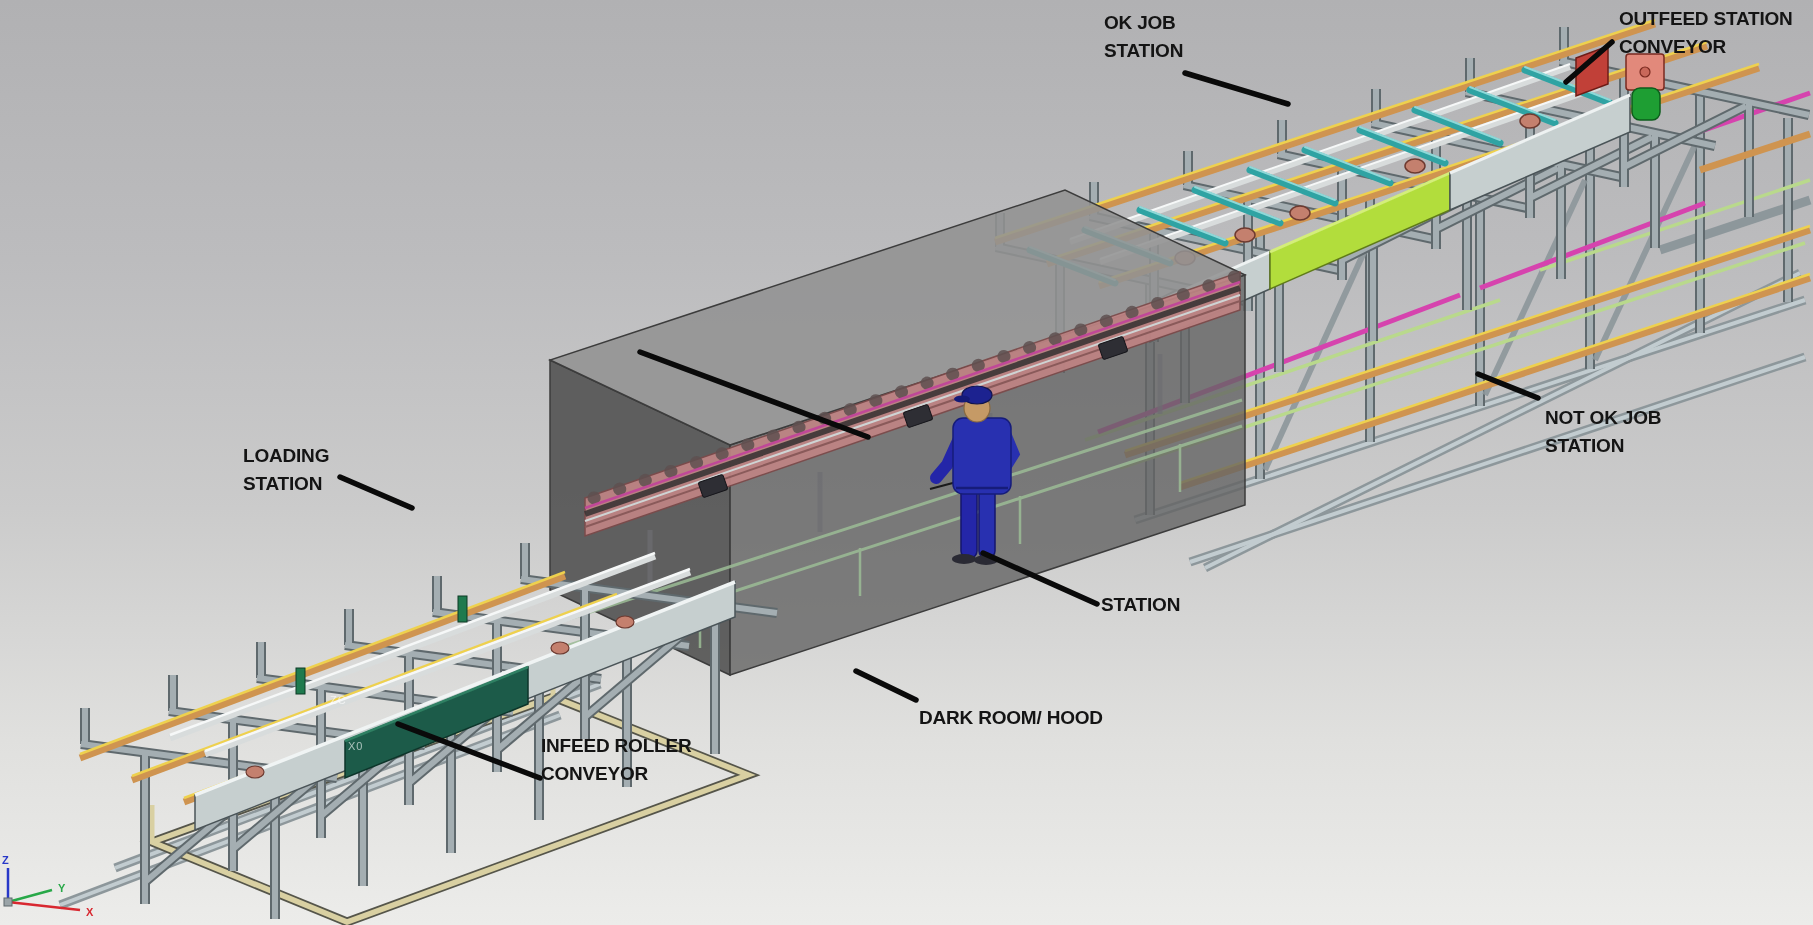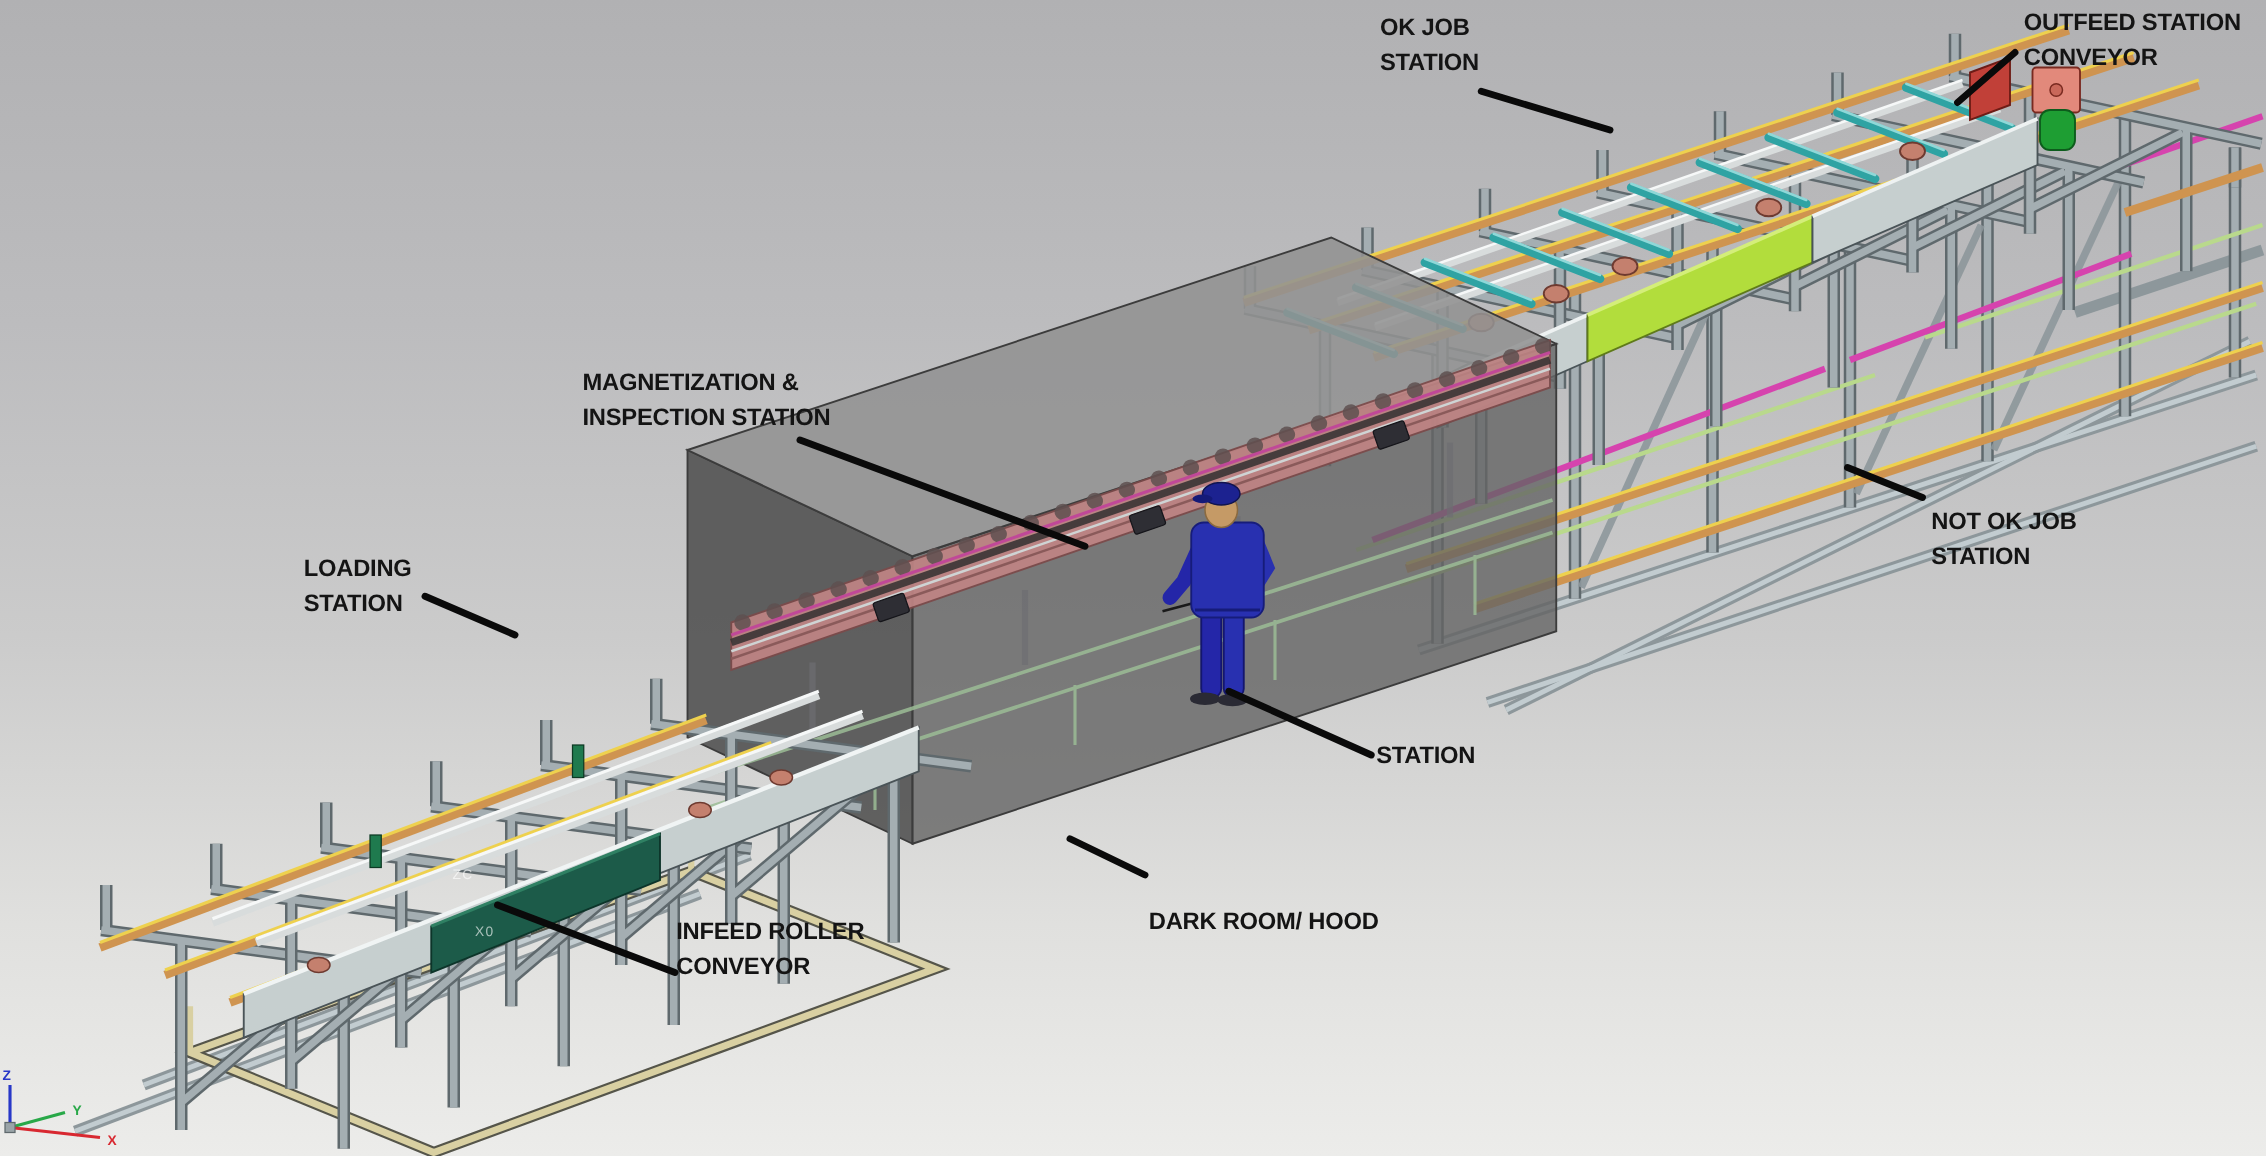--- a/index.html
+++ b/index.html
@@ -8,21 +8,21 @@
     background:linear-gradient(180deg,#b1b1b3 0%,#bcbcbe 28%,#cbcbcb 55%,#e0e0de 80%,#ececea 100%);
     font-family:"Liberation Sans",sans-serif;
   }
   #scene{position:absolute;left:0;top:0;}
   .label{
     position:absolute;font:700 19px/28px "Liberation Sans",sans-serif;
     color:#141414;letter-spacing:-0.2px;white-space:nowrap;z-index:5;
   }
   .datum{
     position:absolute;font:400 11px/12px "Liberation Sans",sans-serif;
-    color:rgba(255,255,255,0.62);z-index:4;letter-spacing:1px;margin-left:32px;
+    color:rgba(255,255,255,0.62);z-index:4;letter-spacing:1px;
   }
 </style>
 </head>
 <body>
 
 <div id="stage">
 
 <svg id="scene" width="1813" height="925" viewBox="0 0 1813 925">
   <defs>
     <g id="trestle-left">
@@ -350,40 +350,36 @@
 <div class="label" style="left:1104px;top:9px">
   <div>OK JOB</div>
   <div>STATION</div>
 </div>
 
 <div class="label" style="left:1619px;top:5px">
   <div>OUTFEED STATION</div>
   <div>CONVEYOR</div>
 </div>
 
-<div class="label" style="left:466px;top:293px">
-  <div>MAGNETIZATION &amp;</div>
-  <div>INSPECTION STATION</div>
-</div>
 
 <div class="label" style="left:1545px;top:404px">
   <div>NOT OK JOB</div>
   <div>STATION</div>
 </div>
 
 <div class="label" style="left:243px;top:442px">
   <div>LOADING</div>
   <div>STATION</div>
 </div>
 
 <div class="label" style="left:1101px;top:591px">
   <div>STATION</div>
 </div>
 
-<div class="label" style="left:919px;top:724px">
+<div class="label" style="left:919px;top:704px">
   <div>DARK ROOM/ HOOD</div>
 </div>
 
 <div class="label" style="left:541px;top:732px">
   <div>INFEED ROLLER</div>
   <div>CONVEYOR</div>
 </div>
 
 <div class="datum" style="left:330px;top:694px">ZC</div>
 <div class="datum" style="left:348px;top:740px">X0</div>

